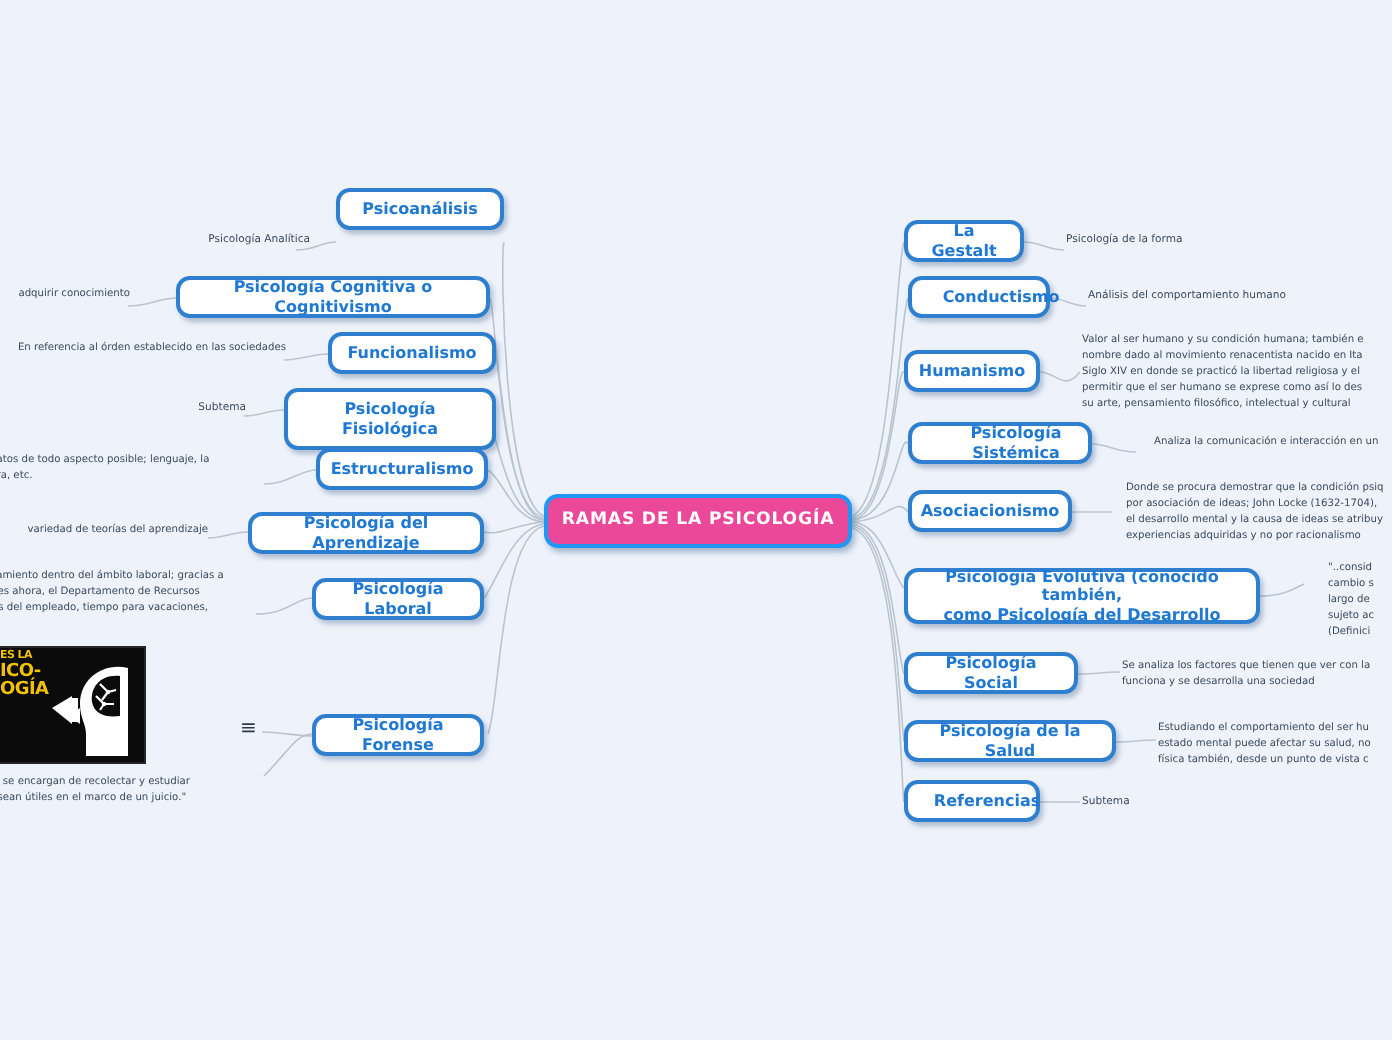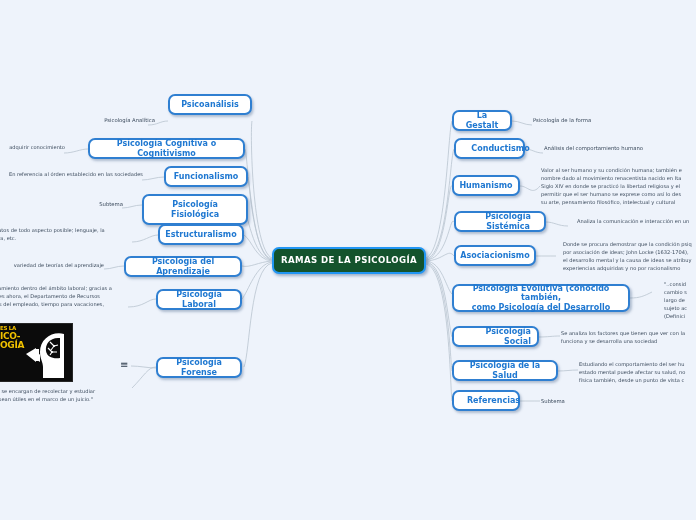--- a/index.html
+++ b/index.html
@@ -19,21 +19,21 @@
     border-radius:7px;
     color:#1f78d1;
     font-weight:bold;
     display:flex;align-items:center;justify-content:center;
     text-align:center;
     box-shadow:1.5px 2px 2.5px rgba(60,90,130,.35);
     line-height:1.15;
     padding:3px 6px;
   }
   .node.center{
-    background:#14532d;
+    background:#ec4899;
     border-color:#2196f3;
     color:#ffffff;
     letter-spacing:.4px;
     box-shadow:1.5px 2px 3px rgba(40,80,130,.4);
   }
   .leaf{
     position:absolute;
     color:#3b4a5c;
     font-size:5.1px;
     line-height:1.55;
@@ -121,21 +121,21 @@
   <div class="node" style="left:156px;top:289px;width:86px;height:21px;font-size:8px;">Psicología Laboral</div>
   <div class="node" style="left:156px;top:357px;width:86px;height:21px;font-size:8px;">Psicología Forense</div>
 
   <div class="node" style="left:452px;top:110px;width:60px;height:21px;font-size:8px;">La Gestalt</div>
   <div class="node" style="left:454px;top:138px;width:71px;height:21px;font-size:8px;padding-left:28px;">Conductismo</div>
   <div class="node" style="left:452px;top:175px;width:68px;height:21px;font-size:8px;">Humanismo</div>
   <div class="node" style="left:454px;top:211px;width:92px;height:21px;font-size:8px;padding-left:22px;">Psicología Sistémica</div>
   <div class="node" style="left:454px;top:245px;width:82px;height:21px;font-size:8px;">Asociacionismo</div>
   <div class="node" style="left:452px;top:284px;width:178px;height:28px;font-size:8px;justify-content:flex-start;text-align:center;white-space:pre-line;">Psicología Evolutiva (conocido también,
 como Psicología del Desarrollo</div>
-  <div class="node" style="left:452px;top:326px;width:87px;height:21px;font-size:8px;text-align:right;">Psicología Social</div>
+  <div class="node" style="left:452px;top:326px;width:87px;height:21px;font-size:8px;">Psicología Social</div>
   <div class="node" style="left:452px;top:360px;width:106px;height:21px;font-size:8px;">Psicología de la Salud</div>
   <div class="node" style="left:452px;top:390px;width:68px;height:21px;font-size:8px;padding-left:21px;">Referencias</div>
 
   <div class="leaf sub" style="left:95px;top:116px;width:60px;text-align:right;">Psicología Analítica</div>
   <div class="leaf" style="left:-1px;top:144px;width:66px;text-align:right;">adquirir conocimiento</div>
   <div class="leaf" style="left:-4px;top:171px;width:147px;text-align:right;">En referencia al órden establecido en las sociedades</div>
   <div class="leaf sub" style="left:78px;top:200px;width:45px;text-align:right;">Subtema</div>
   <div class="leaf" style="left:-5px;top:227px;width:137px;text-align:left;">datos de todo aspecto posible; lenguaje, la
 ura, etc.</div>
   <div class="leaf" style="left:-4px;top:262px;width:108px;text-align:right;">variedad de teorías del aprendizaje</div>

